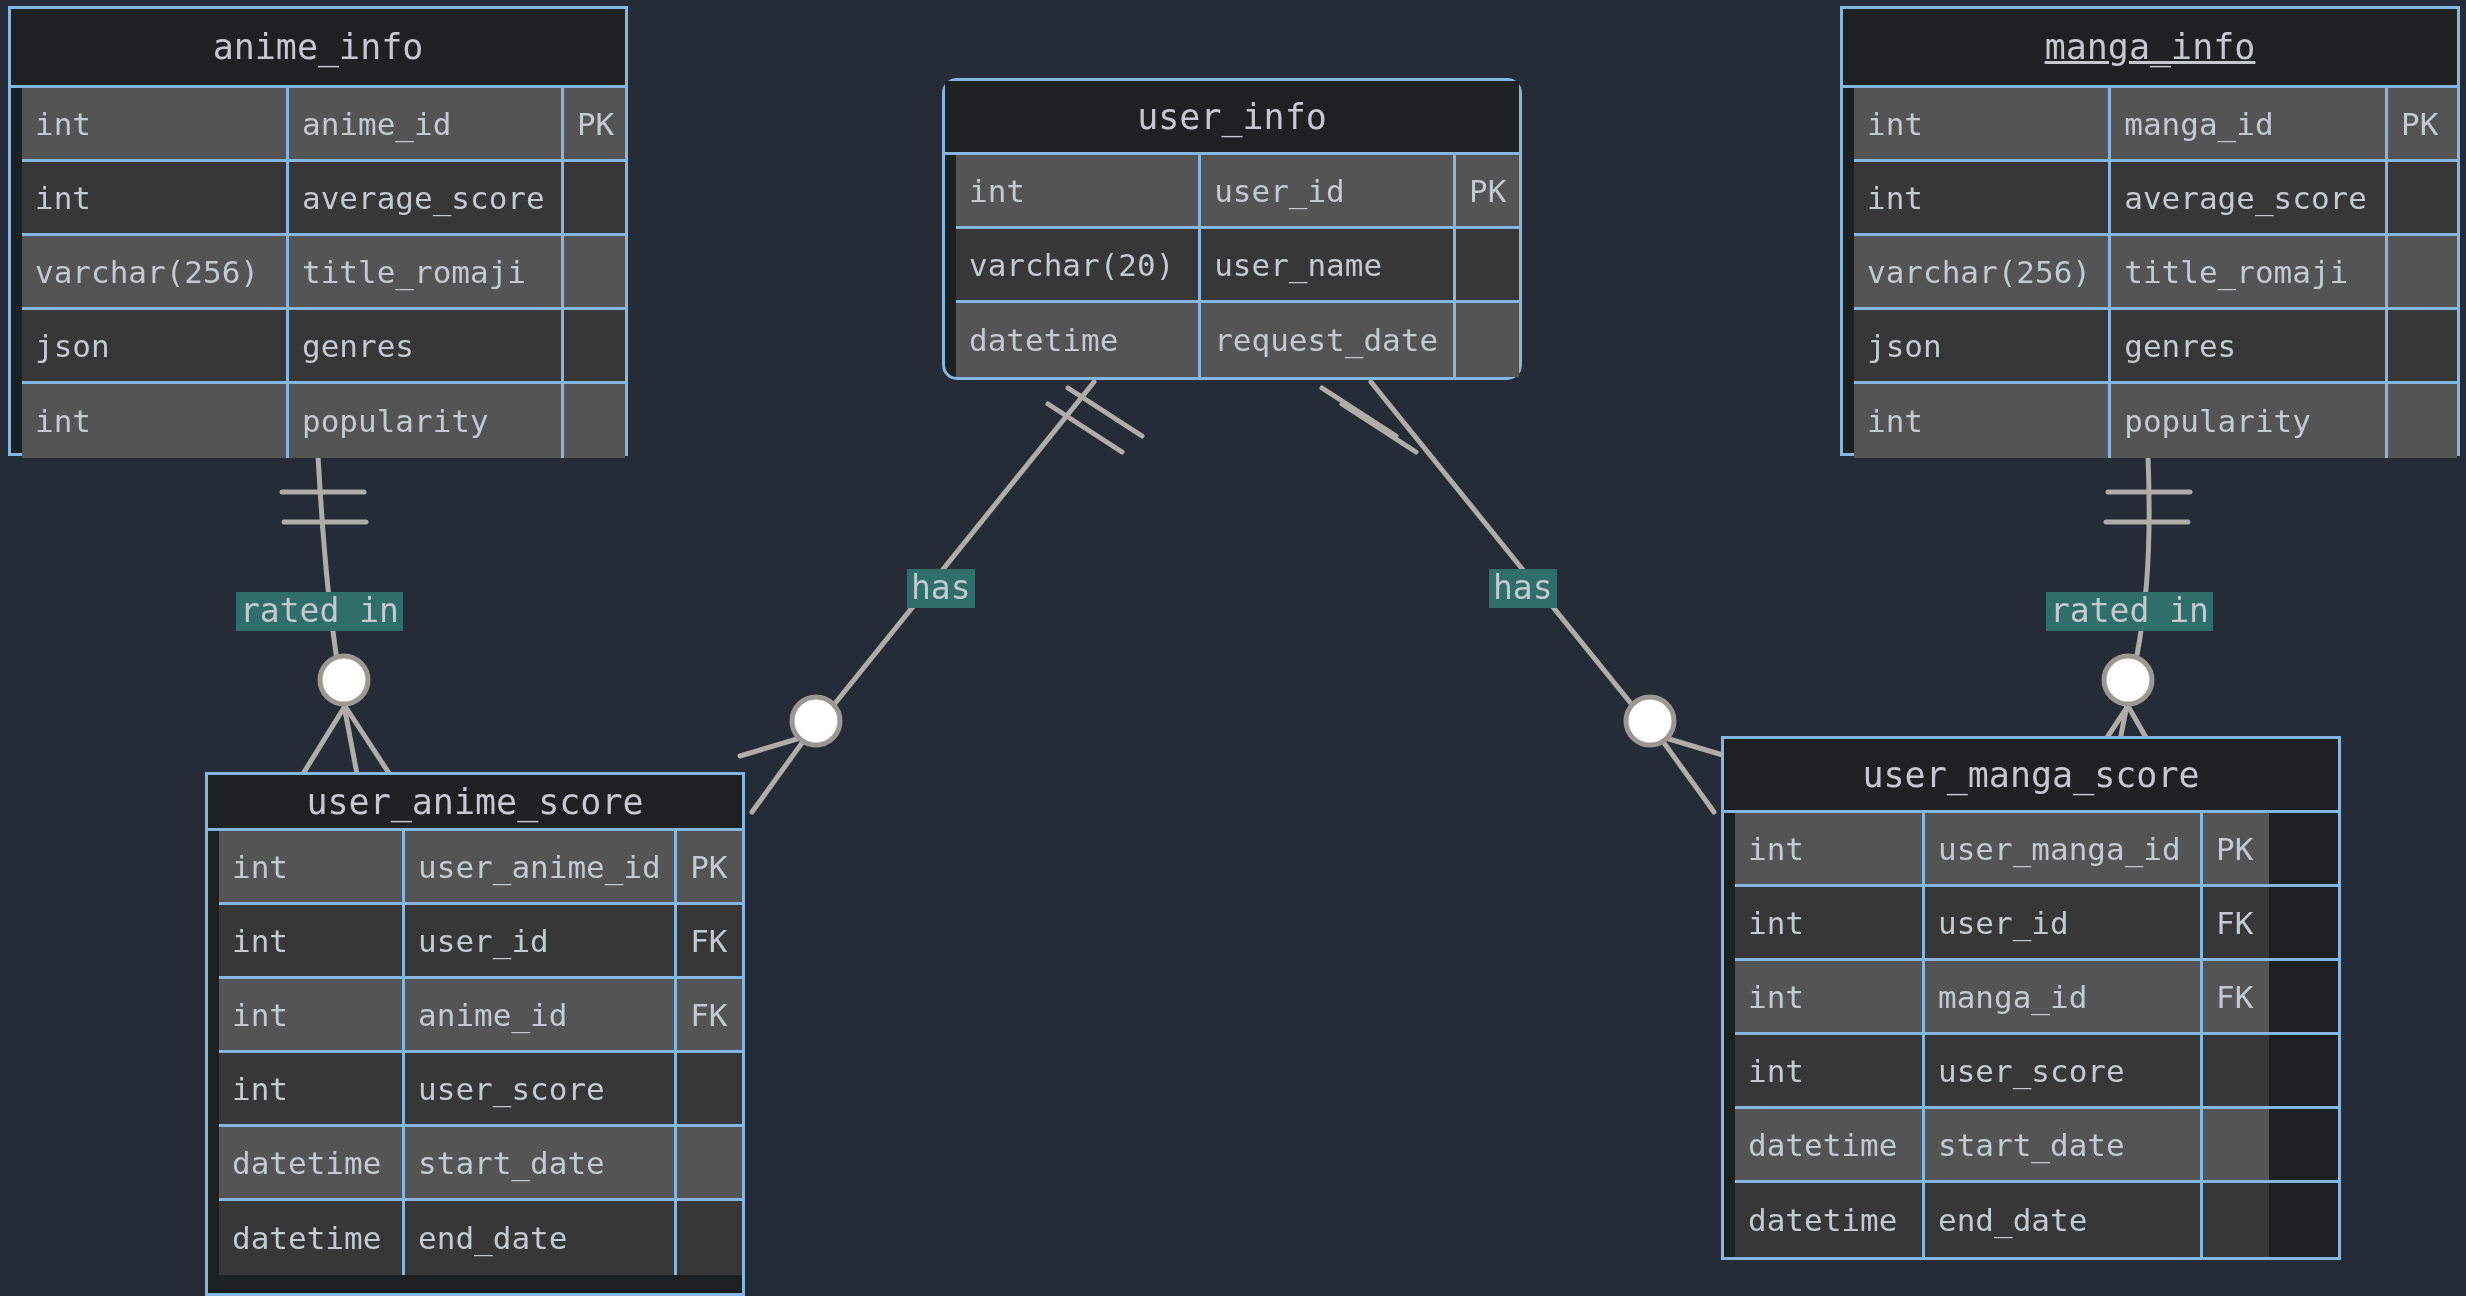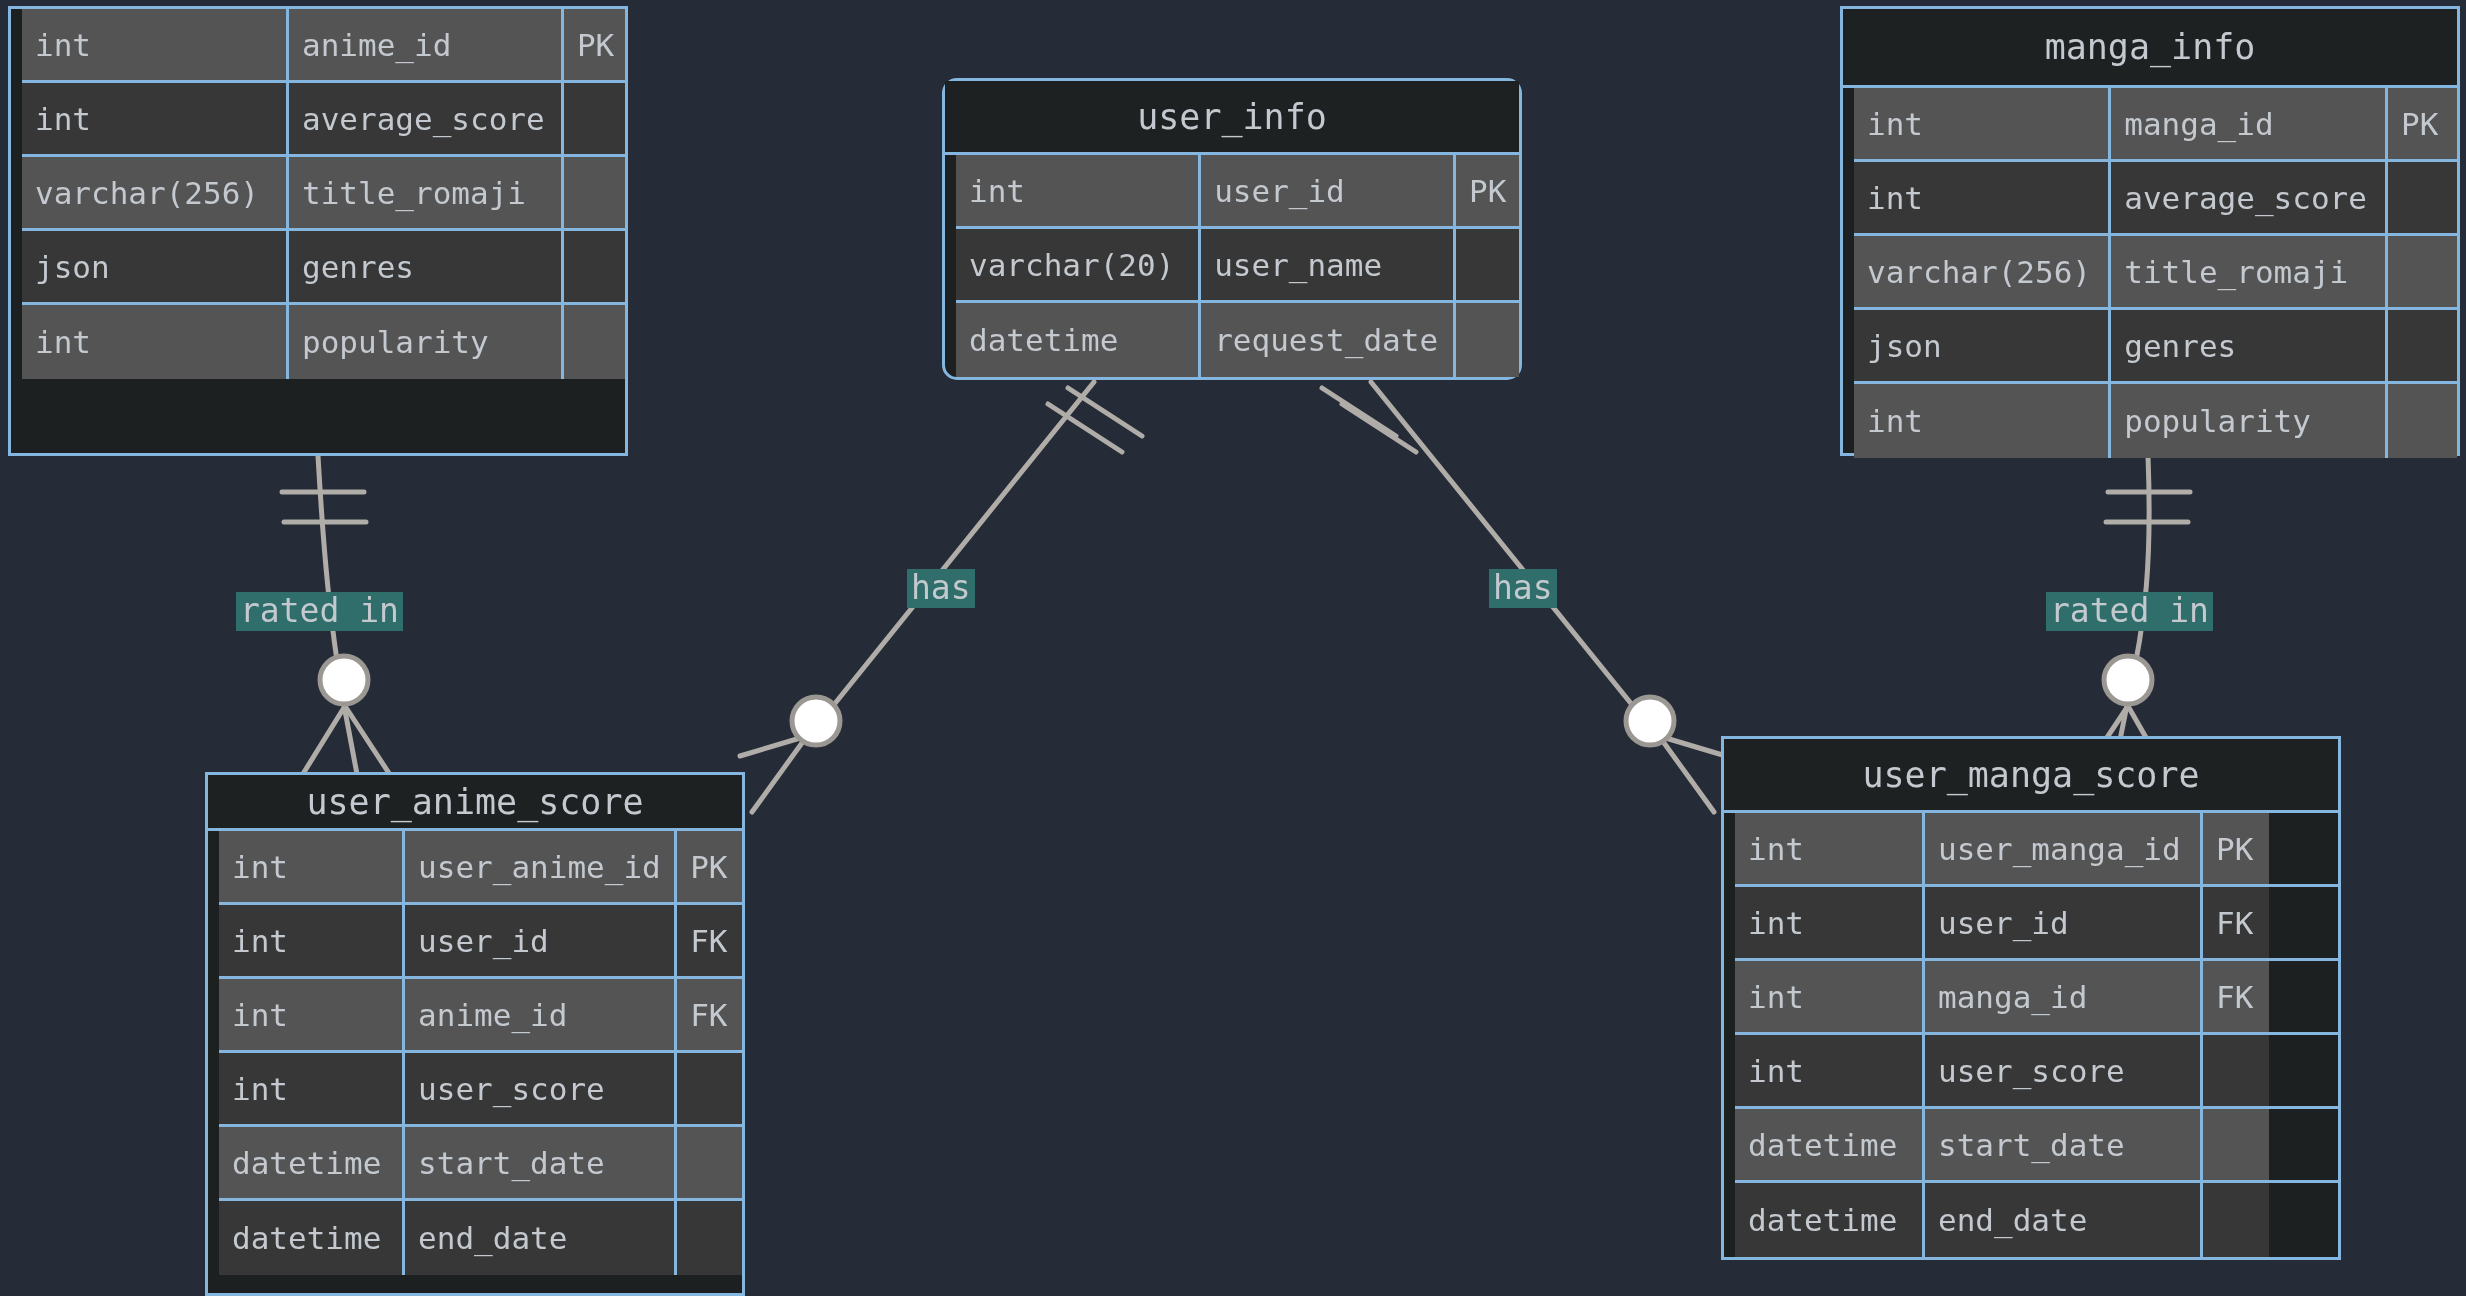--- a/index.html
+++ b/index.html
@@ -114,20 +114,21 @@
       <path d="M 2148 456 C 2152 560 2146 620 2128 700 L 2110 790"></path>
       <line x1="2108" y1="492" x2="2190" y2="492"></line>
       <line x1="2106" y1="522" x2="2188" y2="522"></line>
       <path d="M 2128 706 L 2072 790"></path>
       <path d="M 2128 706 L 2176 790"></path>
       <circle cx="2128" cy="680" r="24" fill="#ffffff" stroke="#9b9792" stroke-width="5"></circle>
     </g>
   </svg>
 
   <div class="entity" style="left:8px; top:6px; width:620px; height:450px;">
+    <div class="entity-header" style="height:79px;">anime_info</div>
     <div class="entity-rows">
       <div class="row odd">
         <div class="cell" style="width:272px;">int</div>
         <div class="cell" style="width:280px;">anime_id</div>
         <div class="cell key" style="width:62px;">PK</div>
       </div>
       <div class="row even">
         <div class="cell" style="width:272px;">int</div>
         <div class="cell" style="width:280px;">average_score</div>
         <div class="cell key" style="width:62px;"></div>
@@ -165,21 +166,21 @@
       </div>
       <div class="row odd">
         <div class="cell" style="width:250px;">datetime</div>
         <div class="cell" style="width:260px;">request_date</div>
         <div class="cell key" style="width:64px;"></div>
       </div>
     </div>
   </div>
 
   <div class="entity" style="left:1840px; top:6px; width:620px; height:450px;">
-    <div class="entity-header" style="height:79px;">manga_info</div>
+    <div class="entity-header" style="height:79px;text-decoration:underline;">manga_info</div>
     <div class="entity-rows">
       <div class="row odd">
         <div class="cell" style="width:262px;">int</div>
         <div class="cell" style="width:282px;">manga_id</div>
         <div class="cell key" style="width:70px;">PK</div>
       </div>
       <div class="row even">
         <div class="cell" style="width:262px;">int</div>
         <div class="cell" style="width:282px;">average_score</div>
         <div class="cell key" style="width:70px;"></div>

